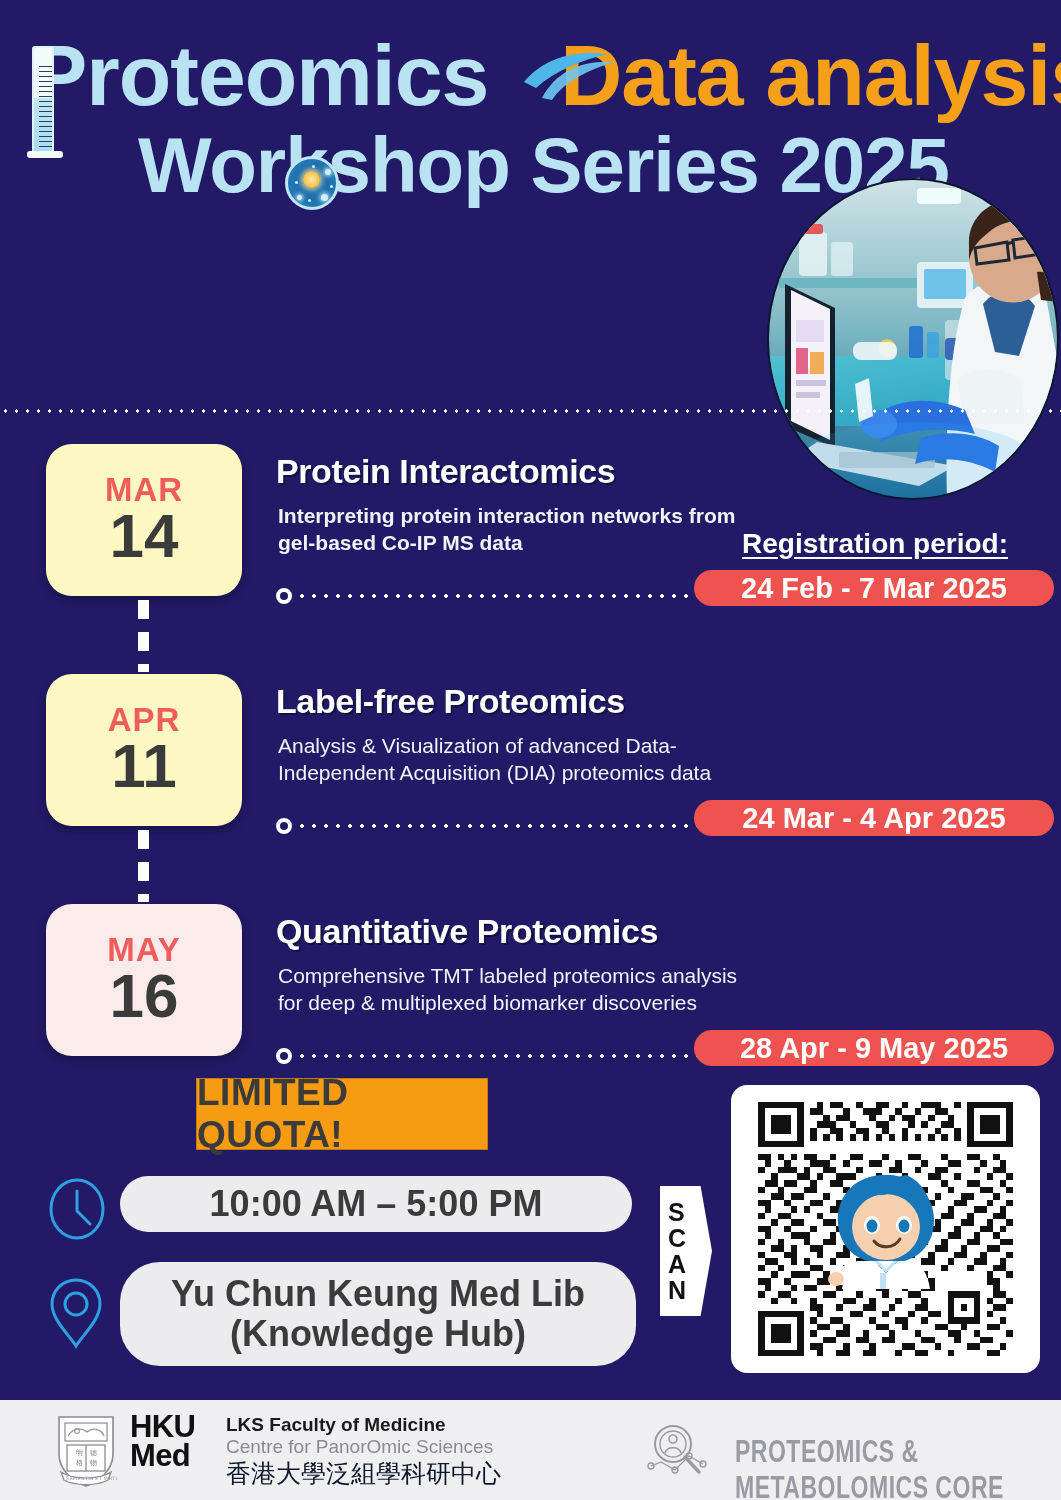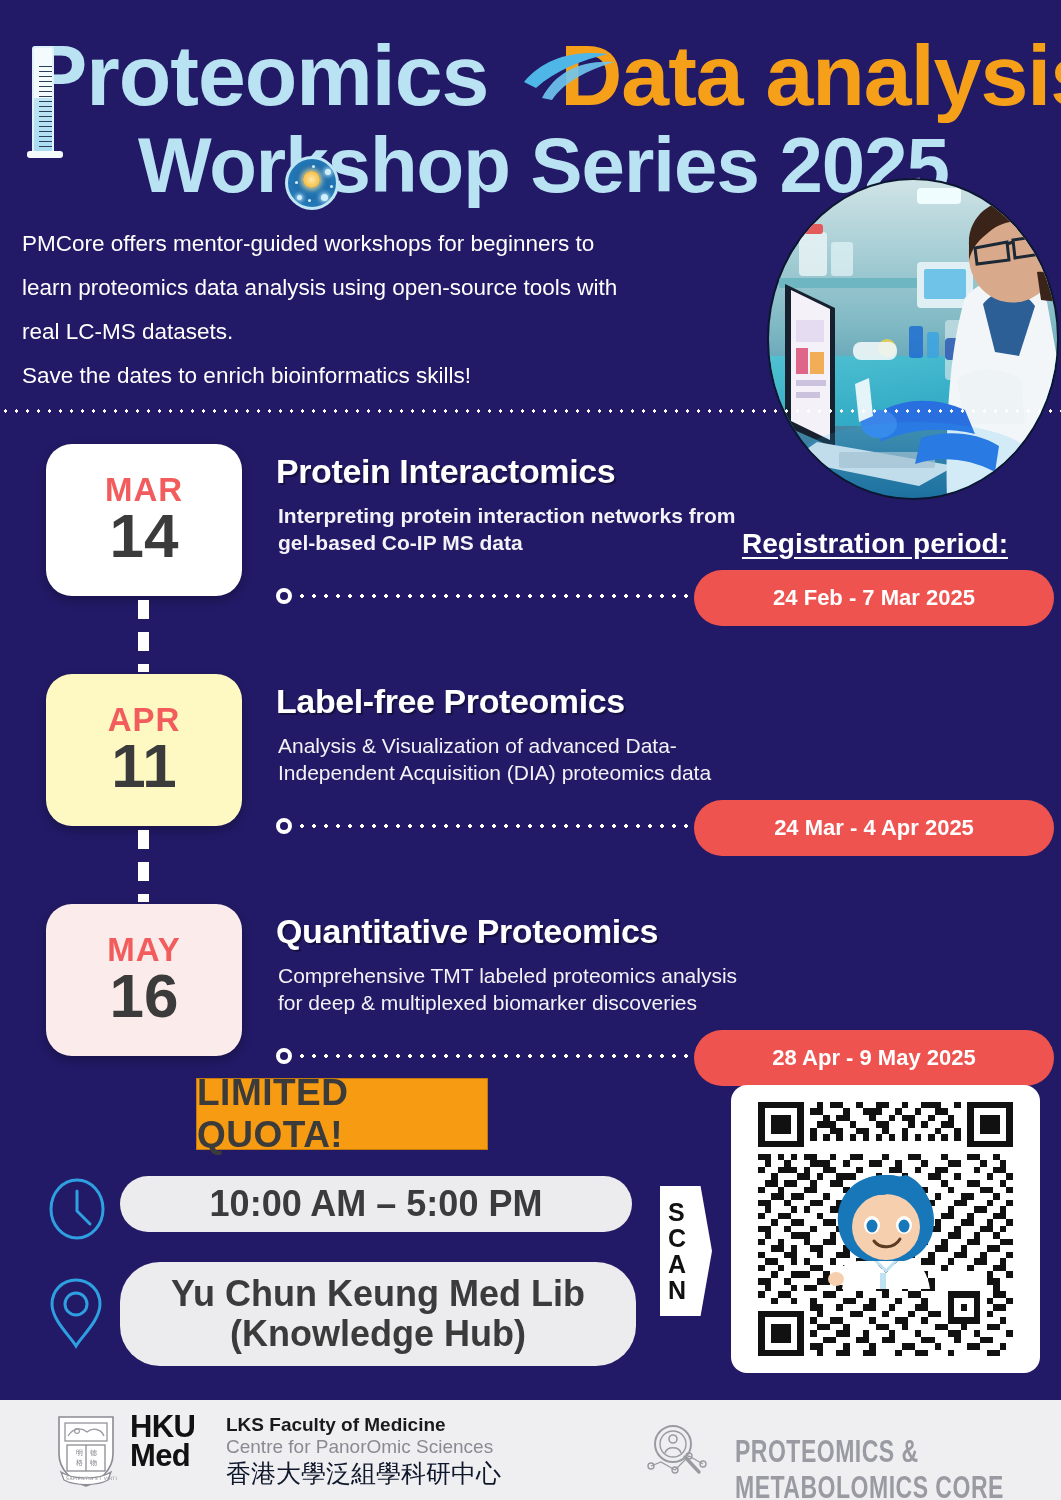--- a/index.html
+++ b/index.html
@@ -176,23 +176,23 @@
     height:6px; flex:1 1 auto; margin-left:4px;
     background-image: radial-gradient(circle, #ffffff 1.9px, transparent 2.1px);
     background-size: 12px 6px;
     background-repeat: repeat-x;
   }
   .reg-pill {
     position:absolute;
     background:#ef5350;
     color:#ffffff;
     border-radius:30px;
-    height:56px;
+    height:36px;
     display:flex; align-items:center; justify-content:center;
-    font-size:22px; font-weight:bold;
+    font-size:29px; font-weight:bold;
     padding:0 22px;
     white-space:nowrap;
   }
   .reg-header {
     position:absolute;
     left:730px; top:528px;
     width:290px;
     text-align:center;
     color:#ffffff;
     font-size:28px; font-weight:bold;
@@ -329,26 +329,20 @@
       <span class="spot" style="left:37px;top:10px;width:6px;height:6px;box-shadow:0 0 4px 1px #cfeffc"></span>
       <span class="spot" style="left:9px;top:36px;width:5px;height:5px;box-shadow:0 0 4px 1px #cfeffc"></span>
       <span class="spot" style="left:33px;top:35px;width:7px;height:7px;box-shadow:0 0 5px 1px #cfeffc"></span>
       <span class="spot" style="left:24px;top:6px;width:3px;height:3px"></span>
       <span class="spot" style="left:7px;top:22px;width:3px;height:3px"></span>
       <span class="spot" style="left:42px;top:26px;width:3px;height:3px"></span>
       <span class="spot" style="left:20px;top:40px;width:3px;height:3px"></span>
     </div>
   </div>
 
-  <div class="intro">
-    <p>PMCore offers mentor-guided workshops for beginners to</p>
-    <p>learn proteomics data analysis using open-source tools with</p>
-    <p>real LC-MS datasets.</p>
-    <p>Save the dates to enrich bioinformatics skills!</p>
-  </div>
 
   <div class="photo-circle">
     <svg width="292" height="322" viewBox="0 0 292 322">
       <defs>
         <linearGradient id="labbg" x1="0" y1="0" x2="0" y2="1">
           <stop offset="0%" stop-color="#cfe3e6"></stop>
           <stop offset="45%" stop-color="#7fb9c4"></stop>
           <stop offset="100%" stop-color="#19638f"></stop>
         </linearGradient>
         <linearGradient id="deskg" x1="0" y1="0" x2="1" y2="1">
@@ -410,21 +404,21 @@
     </svg>
   </div>
 
   <div class="divider"></div>
 
   <div class="reg-header">Registration period:</div>
 
   <div class="timeline">
 
     <div class="tl-row">
-      <div class="date-card" style="top:14px; background:#ffffff;">
+      <div class="date-card" style="top:14px; background:#fef9c3;">
         <div class="mon">MAR</div>
         <div class="day">14</div>
       </div>
       <div class="tl-connector" style="top:170px; height:72px;"></div>
       <div class="wk-title" style="top:22px;">Protein Interactomics</div>
       <div class="wk-desc" style="top:72px;font-weight:bold;">Interpreting protein interaction networks from gel-based Co-IP MS data</div>
       <div class="dotline" style="top:158px; left:276px; width:430px;">
         <span class="dot-ring"></span>
         <span class="dot-trail"></span>
       </div>

